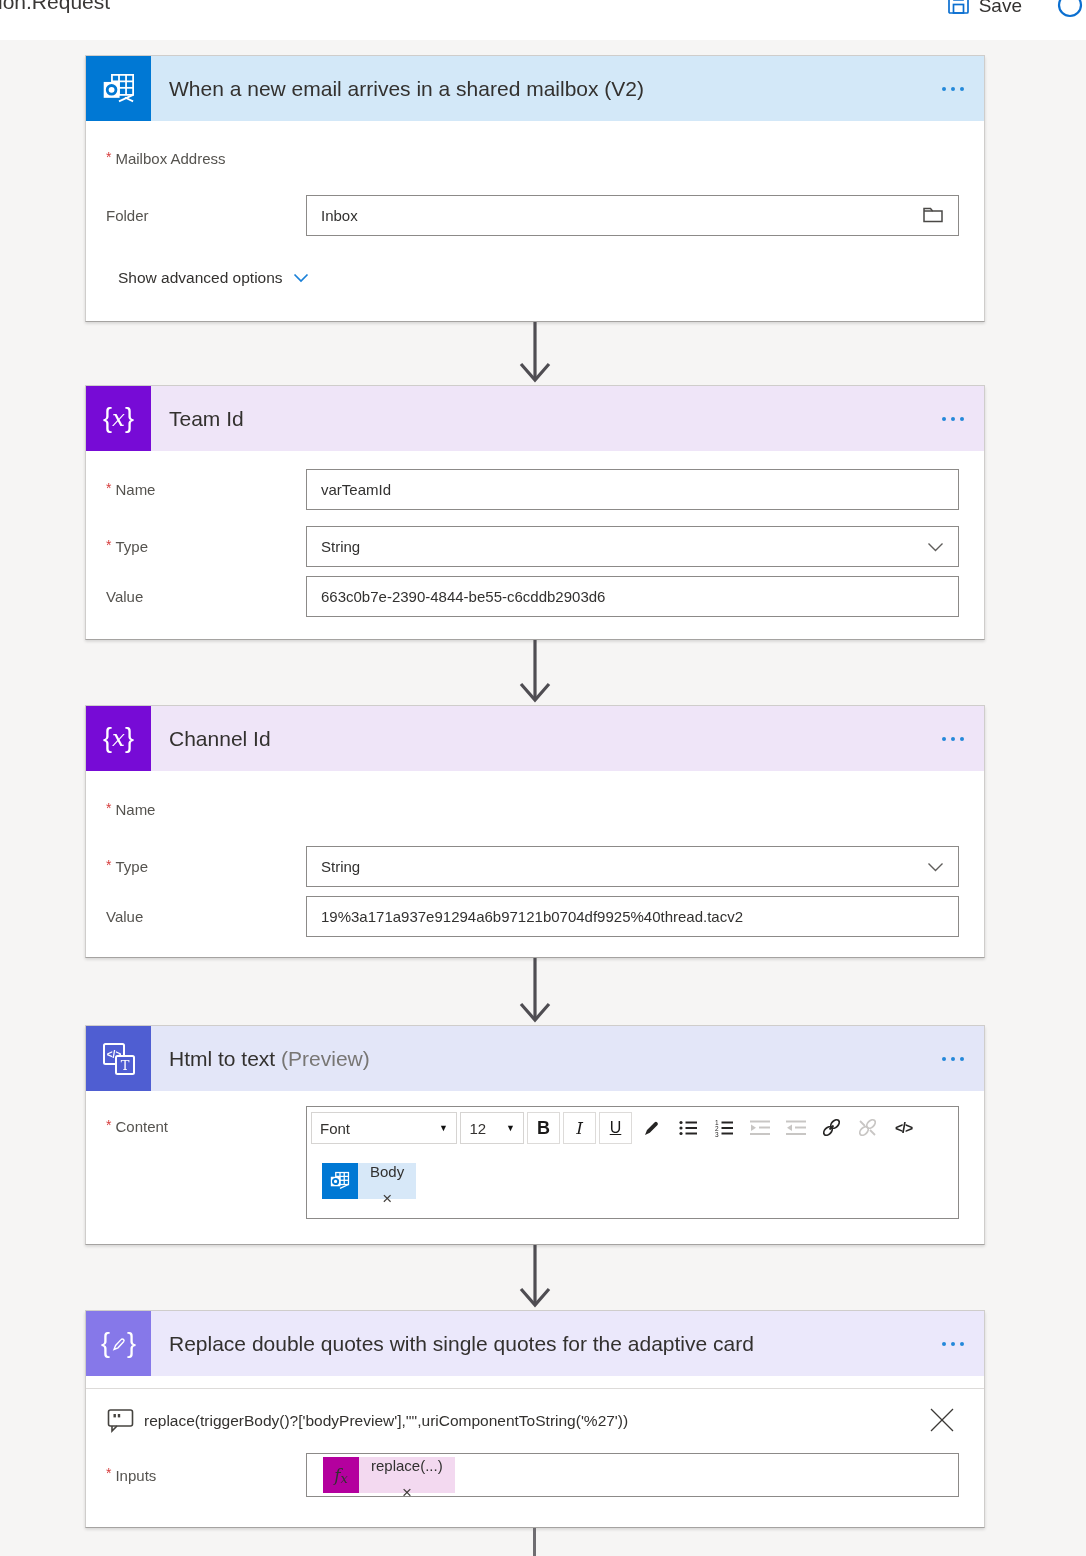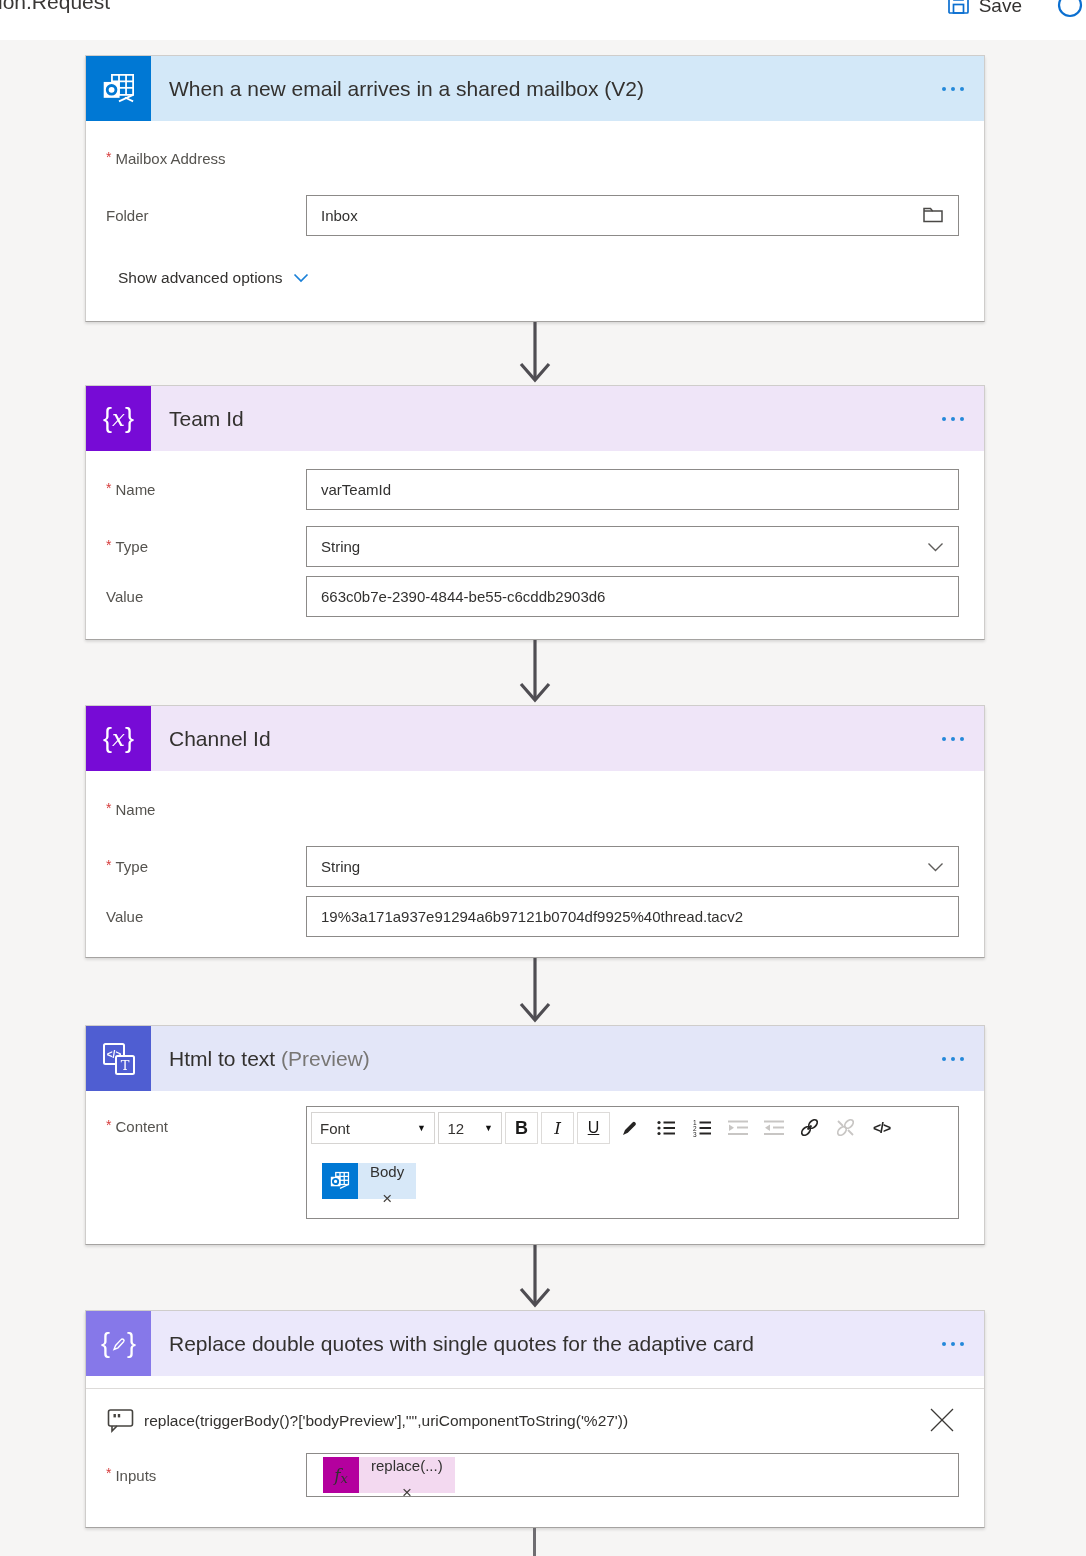--- a/index.html
+++ b/index.html
@@ -32,21 +32,21 @@
   .bx{font-family:"DejaVu Serif",serif;font-style:italic;font-size:23px;position:relative;top:-1px;}
 
   
   .arrow{position:absolute;left:513px;width:44px;}
   .stub{position:absolute;left:533px;top:1528px;width:3px;height:28px;background:#6f6d71;}
 
   
   .editor{position:absolute;left:220px;top:80px;width:653px;height:113px;border:1px solid #8c8a88;box-sizing:border-box;background:#fff;}
   .rtbar{display:flex;align-items:center;height:42px;padding:0 4px;gap:3px;}
   .rt-dd{height:32px;border:1px solid #d6d4d2;display:flex;align-items:center;padding:0 8px;font-size:15px;color:#33312f;cursor:pointer;box-sizing:border-box;}
-  .rt-font{width:124px;justify-content:space-between;}
+  .rt-font{width:146px;justify-content:space-between;}
   .rt-size{width:64px;justify-content:flex-end;gap:20px;}
   .rt-caret{font-size:9px;color:#111;}
   .rt-btn{width:33px;height:32px;display:flex;align-items:center;justify-content:center;cursor:pointer;box-sizing:border-box;}
   .rt-box{border:1px solid #dddbd9;}
   .rt-b{font-weight:700;font-size:18px;color:#1b1a19;}
   .rt-i{font-family:"DejaVu Serif",serif;font-style:italic;font-size:17px;color:#1b1a19;}
   .rt-u{font-size:16px;text-decoration:underline;color:#1b1a19;}
   .rt-code{font-size:14px;font-weight:700;color:#262524;letter-spacing:-1px;}
   .tokrow{display:flex;padding:14px 0 0 15px;}
   .tok{display:inline-flex;align-items:stretch;cursor:pointer;}

